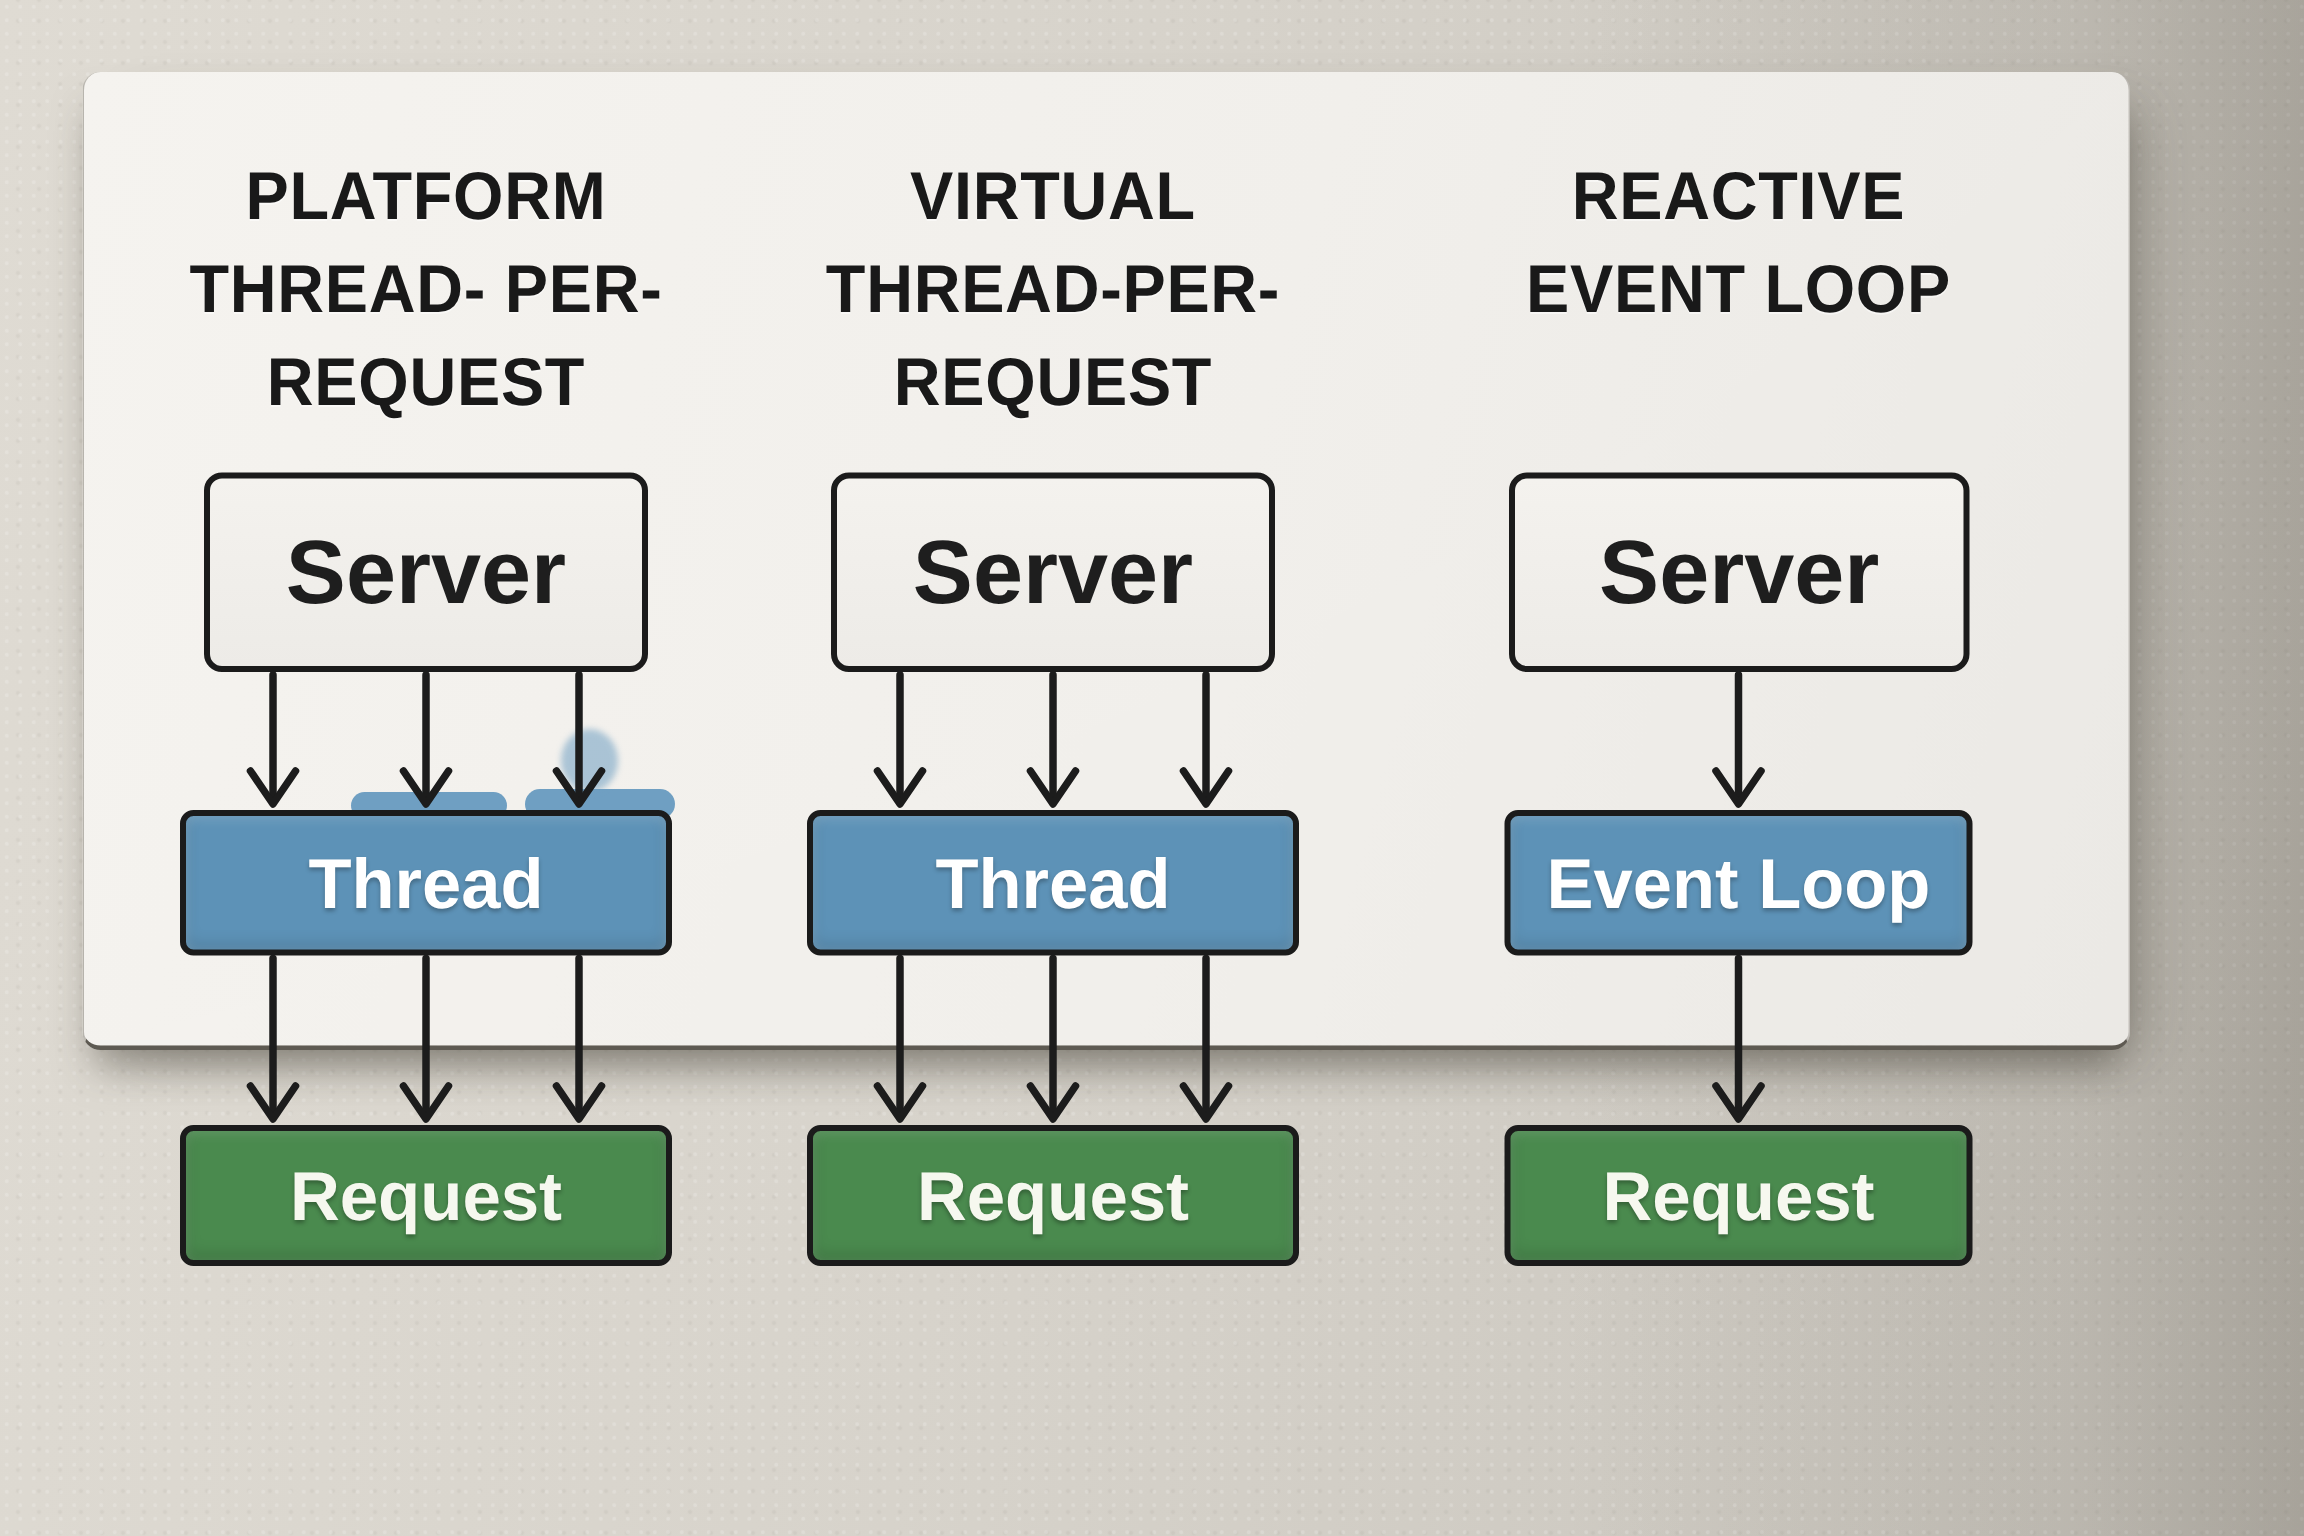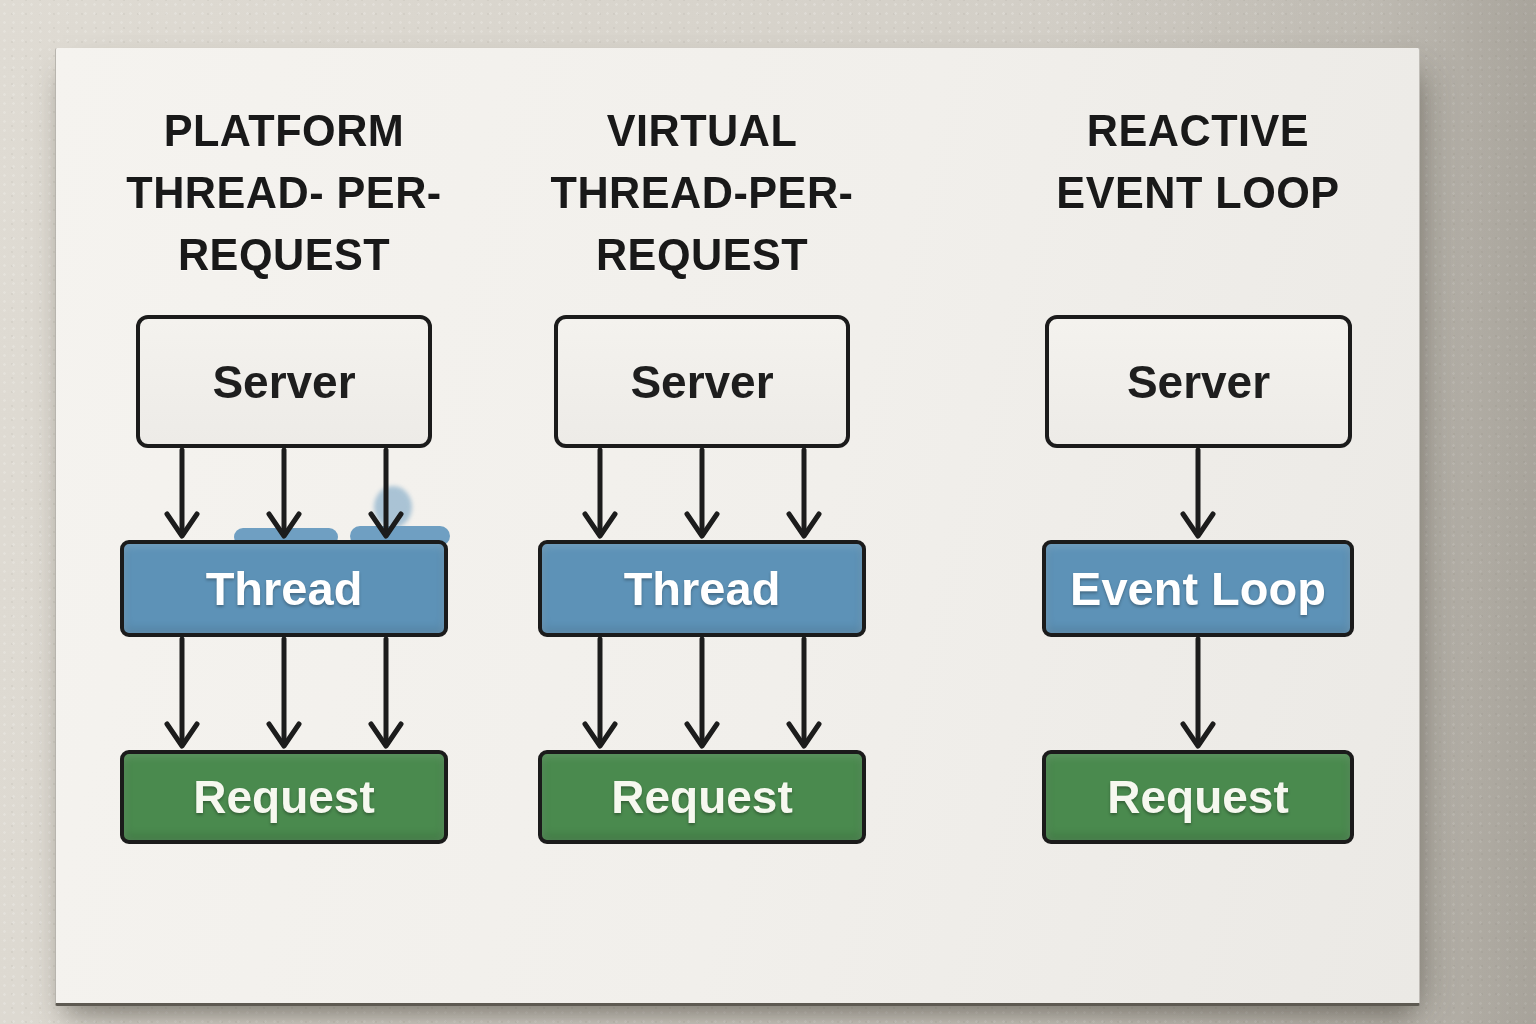--- a/index.html
+++ b/index.html
@@ -21,56 +21,56 @@
     opacity:.55;
     pointer-events:none;
   }
   .wall-shade-right {
     position:absolute; inset:0;
     background:linear-gradient(90deg, transparent 68%, rgba(115,110,100,0.18) 90%, rgba(95,90,80,0.32) 100%);
     pointer-events:none;
   }
 
   .poster {
-    position:absolute; left:55px; top:48px; width:1365px; height:958px;
+    position:absolute; left:55px; top:48px; width:1365px; height:652px;
     background:linear-gradient(105deg, #f5f3ef 0%, #f1efeb 55%, #ebe9e5 100%);
     border-bottom:3px solid #5e5a52;
     border-right:1px solid rgba(95,90,80,0.35);
     border-left:1px solid rgba(120,115,105,0.45);
-    border-radius:2px;
+    border-radius:12px;
     box-shadow:
       0 18px 26px -8px rgba(70,65,55,0.5),
       20px 12px 34px -14px rgba(70,65,55,0.3);
   }
 
   .col { position:absolute; top:0; width:360px; height:100%; }
   .col-1 { left:48px; }
   .col-2 { left:466px; }
-  .col-3 { left:962px; }
+  .col-3 { left:923px; }
 
   .col-title {
     position:absolute; top:52px; left:-20px; right:-20px;
     text-align:center;
     font-weight:bold; font-size:45px; line-height:62px;
     letter-spacing:0.5px; color:#191919;
     transform:scaleX(0.96);
     text-shadow:0 1px 0 rgba(255,255,255,0.5);
   }
   .col-title span { display:block; white-space:nowrap; }
 
   .box {
     position:absolute; border:4px solid #1b1b1b;
     display:flex; align-items:center; justify-content:center;
     text-align:center;
   }
   .box-server {
     top:267px; left:32px; width:296px; height:133px;
     border-radius:12px;
     background:linear-gradient(180deg,#f4f2ee,#edebe7);
-    font-size:46px; font-weight:bold; color:#1e1e1e;text-align:right;
+    font-size:60px; font-weight:bold; color:#1e1e1e;text-align:right;
   }
   .box-middle {
     top:492px; left:16px; width:328px; height:97px;
     border-radius:9px;
     font-size:47px; font-weight:bold; color:#ffffff;
     text-shadow:0 2px 3px rgba(0,0,0,0.28);
     box-shadow:inset 0 2px 8px rgba(255,255,255,0.18), inset 0 -4px 10px rgba(0,0,0,0.12);
     z-index:2;
   }
   .box-bottom {

